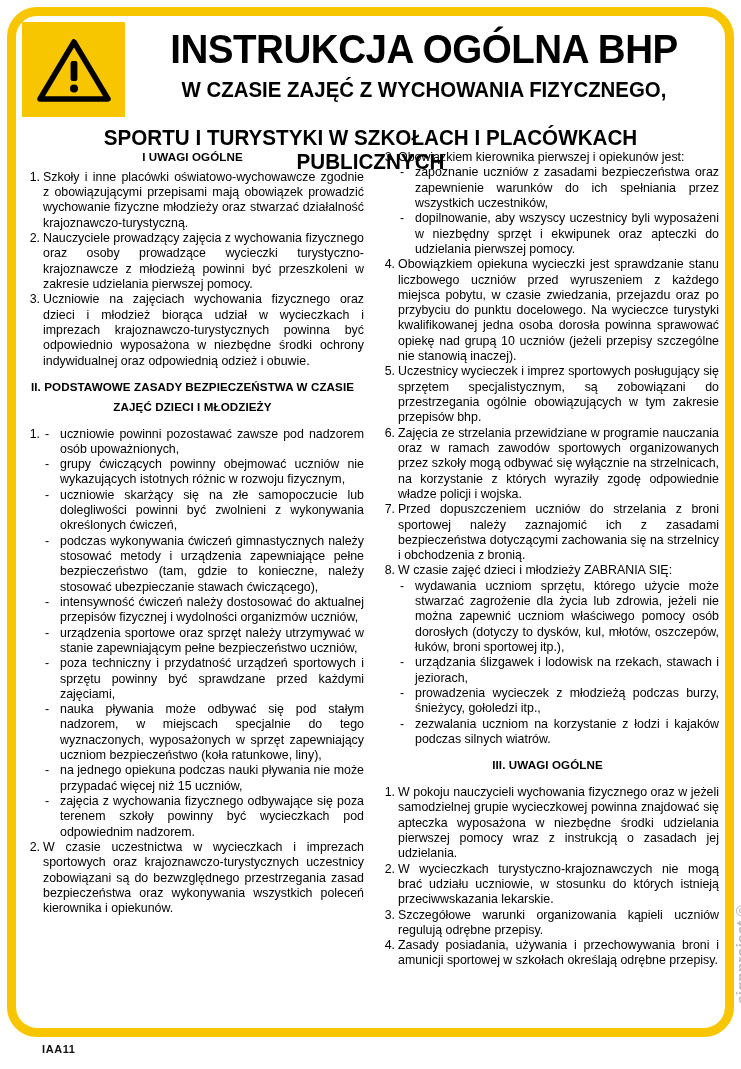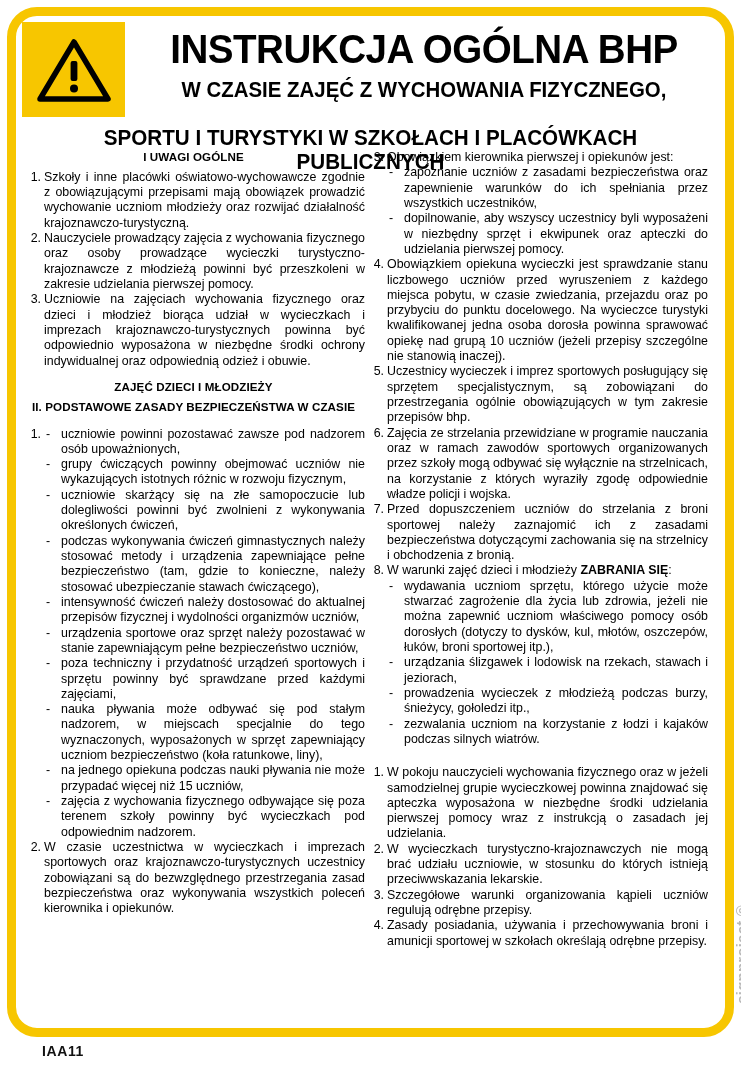--- a/index.html
+++ b/index.html
@@ -93,20 +93,22 @@
     transform-origin: center;
   }
 
   
   .columns {
     position: absolute;
     left: 22px;
     top: 150px;
     width: 697px;
     display: flex;
+    gap: 12px;
+    justify-content: flex-end;
   }
   .col {
     width: 343px;
     flex: 0 0 auto;
   }
 
   .sec-head {
     text-align: center;
     font-weight: bold;
     font-size: 11.6px;
@@ -133,21 +135,21 @@
   }
   ol.num > li > .mk {
     position: absolute;
     left: 2px;
     top: 0;
     width: 17px;
     text-align: right;
     font-size: 12.4px;
   }
   ol.num > li > .txt { display: block; }
-  ol.num > li > .txt > b { font-weight: bold; }
+  ol.num > li > .txt > b { font-weight: normal; }
 
   
   ul.dash {
     list-style: none;
     margin: 0 0 0 0;
     padding: 0;
   }
   ul.dash > li {
     position: relative;
     padding-left: 17px;
@@ -164,21 +166,21 @@
   }
 
   .sec-gap { height: 11px; }
   .sec-gap-sm { height: 7px; }
 
   
   .code {
     position: absolute;
     left: 42px;
     top: 1043px;
-    font-size: 14px;
+    font-size: 11px;
     font-weight: bold;
     color: #111;
     letter-spacing: 0.6px;
   }
   .watermark {
     position: absolute;
     right: 8px;
     top: 905px;
     font-size: 15px;
     color: #B8B8B8;
@@ -213,49 +215,49 @@
 
   <div class="columns">
 
     <div class="col">
 
       <div class="sec-head">I UWAGI OGÓLNE</div>
 
       <ol class="num">
         <li>
           <span class="mk">1.</span>
-          <span class="txt">Szkoły i inne placówki oświatowo-wychowawcze zgodnie z obowiązującymi przepisami  mają obowiązek prowadzić wychowanie uczniom młodzieży oraz rozwijać działalność krajoznawczo-turystyczną.</span>
+          <span class="txt">Szkoły i inne placówki oświatowo-wychowawcze zgodnie z obowiązującymi przepisami  mają obowiązek prowadzić wychowanie fizyczne młodzieży oraz stwarzać działalność krajoznawczo-turystyczną.</span>
         </li>
         <li>
           <span class="mk">2.</span>
           <span class="txt">Nauczyciele prowadzący zajęcia z wychowania fizycznego oraz osoby prowadzące wycieczki turystyczno-krajoznawcze z młodzieżą powinni być przeszkoleni w zakresie udzielania pierwszej pomocy.</span>
         </li>
         <li>
           <span class="mk">3.</span>
           <span class="txt">Uczniowie na zajęciach wychowania fizycznego oraz dzieci i młodzież biorąca udział w wycieczkach i imprezach krajoznawczo-turystycznych powinna być odpowiednio wyposażona w niezbędne środki ochrony indywidualnej oraz odpowiednią odzież i obuwie.</span>
         </li>
       </ol>
 
       <div class="sec-gap"></div>
 
+      <div class="sec-head">II. PODSTAWOWE ZASADY BEZPIECZEŃSTWA W CZASIE</div>
       <div class="sec-head">ZAJĘĆ DZIECI I MŁODZIEŻY</div>
-      <div class="sec-head">II. PODSTAWOWE ZASADY BEZPIECZEŃSTWA W CZASIE</div>
 
       <div class="sec-gap-sm"></div>
 
       <ol class="num">
         <li>
           <span class="mk">1.</span>
           <ul class="dash">
             <li><span class="mk">-</span><span>uczniowie powinni pozostawać zawsze pod nadzorem osób upoważnionych,</span></li>
             <li><span class="mk">-</span><span>grupy ćwiczących powinny obejmować uczniów nie wykazujących istotnych różnic w rozwoju fizycznym,</span></li>
             <li><span class="mk">-</span><span>uczniowie skarżący się na złe samopoczucie lub dolegliwości powinni być zwolnieni z wykonywania określonych ćwiczeń,</span></li>
             <li><span class="mk">-</span><span>podczas wykonywania ćwiczeń gimnastycznych należy stosować metody i urządzenia zapewniające pełne bezpieczeństwo (tam, gdzie to konieczne, należy stosować ubezpieczanie stawach ćwiczącego),</span></li>
             <li><span class="mk">-</span><span>intensywność ćwiczeń należy dostosować do aktualnej przepisów fizycznej i wydolności organizmów uczniów,</span></li>
-            <li><span class="mk">-</span><span>urządzenia sportowe oraz sprzęt należy pozostawać w stanie zapewniającym pełne bezpieczeństwo uczniów,</span></li>
+            <li><span class="mk">-</span><span>urządzenia sportowe oraz sprzęt należy utrzymywać w stanie zapewniającym pełne bezpieczeństwo uczniów,</span></li>
             <li><span class="mk">-</span><span>poza techniczny i przydatność urządzeń sportowych i sprzętu powinny być sprawdzane przed każdymi zajęciami,</span></li>
             <li><span class="mk">-</span><span>nauka pływania może odbywać się pod stałym nadzorem, w miejscach specjalnie do tego wyznaczonych, wyposażonych w sprzęt zapewniający uczniom bezpieczeństwo (koła ratunkowe, liny),</span></li>
             <li><span class="mk">-</span><span>na jednego opiekuna podczas nauki pływania nie może przypadać więcej niż 15 uczniów,</span></li>
             <li><span class="mk">-</span><span>zajęcia z wychowania fizycznego odbywające się poza terenem szkoły powinny być wycieczkach pod odpowiednim nadzorem.</span></li>
           </ul>
         </li>
         <li>
           <span class="mk">2.</span>
           <span class="txt">W czasie uczestnictwa w wycieczkach i imprezach sportowych oraz krajoznawczo-turystycznych uczestnicy zobowiązani są do bezwzględnego przestrzegania zasad bezpieczeństwa oraz wykonywania wszystkich poleceń kierownika i opiekunów.</span>
         </li>
@@ -285,32 +287,33 @@
         <li>
           <span class="mk">6.</span>
           <span class="txt">Zajęcia ze strzelania przewidziane w programie nauczania oraz w ramach zawodów sportowych organizowanych przez szkoły mogą odbywać się wyłącznie na strzelnicach, na korzystanie z których wyraziły zgodę odpowiednie władze policji i wojska.</span>
         </li>
         <li>
           <span class="mk">7.</span>
           <span class="txt">Przed dopuszczeniem uczniów do strzelania z broni sportowej należy zaznajomić ich z zasadami bezpieczeństwa dotyczącymi zachowania się na strzelnicy i obchodzenia z bronią.</span>
         </li>
         <li>
           <span class="mk">8.</span>
-          <span class="txt"><span>W warunki zajęć dzieci i młodzieży </span><b>ZABRANIA SIĘ</b><span>:</span></span>
+          <span class="txt"><span>W czasie zajęć dzieci i młodzieży </span><b>ZABRANIA SIĘ</b><span>:</span></span>
           <ul class="dash">
             <li><span class="mk">-</span><span>wydawania uczniom sprzętu, którego użycie może stwarzać zagrożenie dla życia lub zdrowia, jeżeli nie można zapewnić uczniom właściwego pomocy osób dorosłych (dotyczy to dysków, kul, młotów, oszczepów, łuków, broni sportowej itp.),</span></li>
             <li><span class="mk">-</span><span>urządzania ślizgawek i lodowisk na rzekach, stawach i jeziorach,</span></li>
             <li><span class="mk">-</span><span>prowadzenia wycieczek z młodzieżą podczas burzy, śnieżycy, gołoledzi itp.,</span></li>
             <li><span class="mk">-</span><span>zezwalania uczniom na korzystanie z łodzi i kajaków podczas silnych wiatrów.</span></li>
           </ul>
         </li>
       </ol>
 
       <div class="sec-gap"></div>
 
+      <div class="sec-head">III. UWAGI OGÓLNE</div>
 
       <div class="sec-gap-sm"></div>
 
       <ol class="num">
         <li>
           <span class="mk">1.</span>
           <span class="txt">W  pokoju nauczycieli wychowania fizycznego oraz w jeżeli samodzielnej grupie wycieczkowej powinna znajdować się apteczka wyposażona w niezbędne środki udzielania pierwszej pomocy wraz z instrukcją o zasadach jej udzielania.</span>
         </li>
         <li>
           <span class="mk">2.</span>

